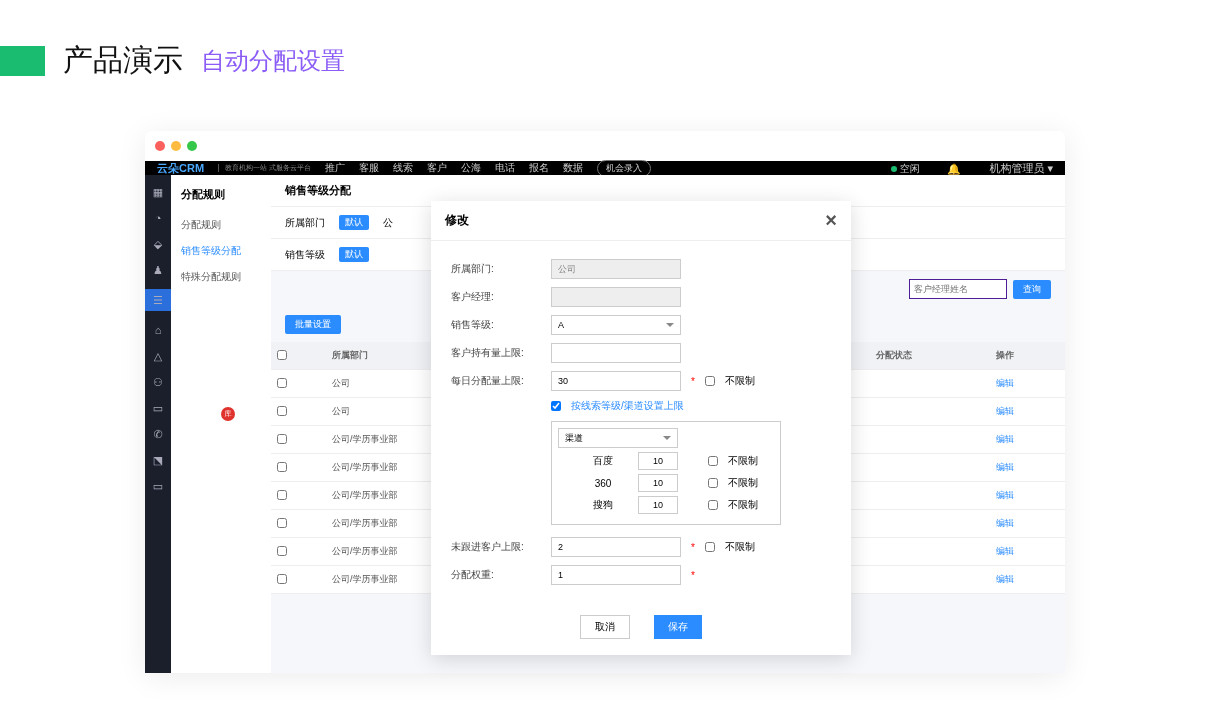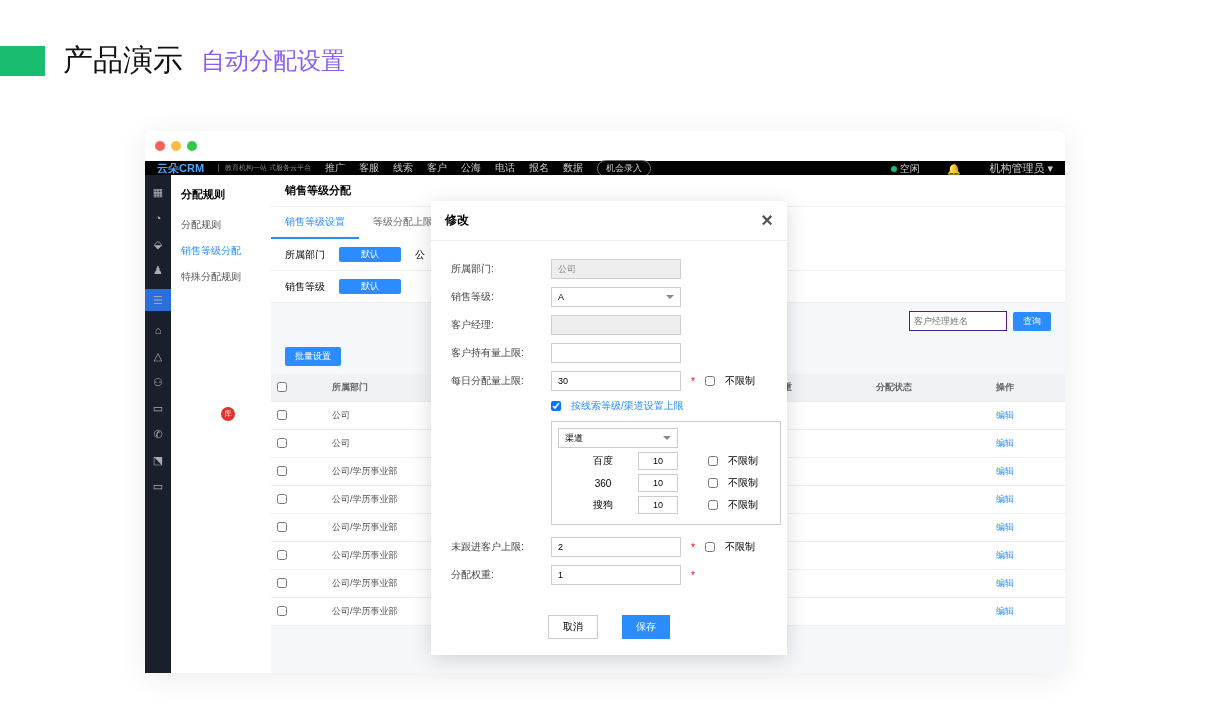--- a/index.html
+++ b/index.html
@@ -27,32 +27,32 @@
 .sidebar{width:100px;background:#fff;font-size:10px;padding-top:12px}
 .sidebar h4{font-size:11px;padding:0 10px 10px;font-weight:600}
 .sidebar .sitem{padding:6px 10px;color:#555;cursor:pointer}
 .sidebar .sitem.active{color:#2a8cff}
 .main{flex:1;background:#f5f7fa;position:relative}
 .main-header{background:#fff;height:32px;display:flex;align-items:center;padding:0 14px;font-size:11px;font-weight:600;border-bottom:1px solid #eee}
 .main-tabs{background:#fff;display:flex;font-size:10px}
 .main-tabs .tab{padding:8px 14px;color:#666;cursor:pointer}
 .main-tabs .tab.active{color:#2a8cff;border-bottom:2px solid #2a8cff}
 .filterbar{background:#fff;padding:8px 14px;font-size:10px;display:flex;gap:14px;align-items:center;border-bottom:1px solid #eee}
-.tag{background:#2a8cff;color:#fff;border-radius:2px;padding:1px 22px;font-size:9px}
+.tag{background:#2a8cff;color:#fff;border-radius:2px;padding:1px 6px;font-size:9px}
 .searchrow{padding:8px 14px;display:flex;justify-content:flex-end;gap:6px;align-items:center}
 .searchrow input{width:98px;height:20px;font-size:9px;border:1px solid #4c1d95;padding:0 4px}
 .btn-blue{background:#2a8cff;color:#fff;border:none;font-size:9px;padding:3px 10px;border-radius:2px;cursor:pointer}
 .batchbtn{margin:8px 14px}
 .tablewrap{position:relative}
 .table{width:100%;font-size:9px;border-collapse:collapse;background:#fff}
 .table th,.table td{padding:7px 6px;text-align:left;border-bottom:1px solid #eee;color:#555}
 .table th{background:#f0f2f5;color:#666}
 .table .edit{color:#2a8cff;cursor:pointer}
 .float-badge{position:absolute;left:76px;top:232px;width:14px;height:14px;background:#e0332e;border-radius:50%;font-size:7px;color:#fff;display:flex;align-items:center;justify-content:center}
-.modal{position:absolute;left:286px;top:26px;width:356px;background:#fff;box-shadow:0 4px 20px rgba(0,0,0,.15);z-index:10;font-size:10px}
+.modal{position:absolute;left:286px;top:26px;width:420px;background:#fff;box-shadow:0 4px 20px rgba(0,0,0,.15);z-index:10;font-size:10px}
 .modal-hd{display:flex;justify-content:space-between;align-items:center;padding:8px 14px;font-size:12px;font-weight:600;border-bottom:1px solid #eee}
 .close{font-size:20px;cursor:pointer;color:#555}
 .modal-body{padding:10px 20px}
 .frow{display:flex;align-items:center;margin:8px 0;gap:10px}
 .flabel{width:90px;text-align:left;color:#444;font-size:10px}
 .finput{width:130px;height:20px;border:1px solid #ccc;font-size:9px;padding:0 6px;background:#fff}
 .finput.ro{background:#eee;color:#888}
 .fsel{width:130px;height:20px;border:1px solid #ccc;font-size:9px;background:#fff;position:relative;display:flex;align-items:center;padding:0 6px}
 .fsel::after{content:"";position:absolute;right:6px;width:0;height:0;border-left:4px solid transparent;border-right:4px solid transparent;border-top:4px solid #888}
 .req{color:red}
@@ -122,24 +122,20 @@
 
     <div class="sidebar">
       <h4>分配规则</h4>
       <div class="sitem">分配规则</div>
       <div class="sitem active">销售等级分配</div>
       <div class="sitem">特殊分配规则</div>
     </div>
 
     <div class="main">
       <div class="main-header">销售等级分配</div>
-      <div class="main-tabs">
-        <div class="tab active">销售等级设置</div>
-        <div class="tab">等级分配上限</div>
-      </div>
       <div class="filterbar">
         <span>所属部门</span>
         <span class="tag">默认</span>
         <span>公</span>
       </div>
       <div class="filterbar">
         <span>销售等级</span>
         <span class="tag">默认</span>
       </div>
       <div class="searchrow">
@@ -263,28 +259,28 @@
       <div class="modal-hd">
         <span>修改</span>
         <span class="close">×</span>
       </div>
       <div class="modal-body">
         <div class="frow">
           <div class="flabel">所属部门:</div>
           <input class="finput ro" readonly="" value="公司" style="">
         </div>
         <div class="frow">
+          <div class="flabel">客户经理:</div>
+          <input class="finput ro" readonly="" style="">
+        </div>
+        <div class="frow">
           <div class="flabel">销售等级:</div>
           <div class="fsel">
               <span>A</span>
             </div>
-        </div>
-        <div class="frow">
-          <div class="flabel">客户经理:</div>
-          <input class="finput ro" readonly="" style="">
         </div>
         <div class="frow">
           <div class="flabel">客户持有量上限:</div>
           <input class="finput" style="">
         </div>
         <div class="frow">
           <div class="flabel">每日分配量上限:</div>
           <input class="finput" value="30" style="">
           <span class="req">*</span>
           <input type="checkbox" class="cb" style="">

